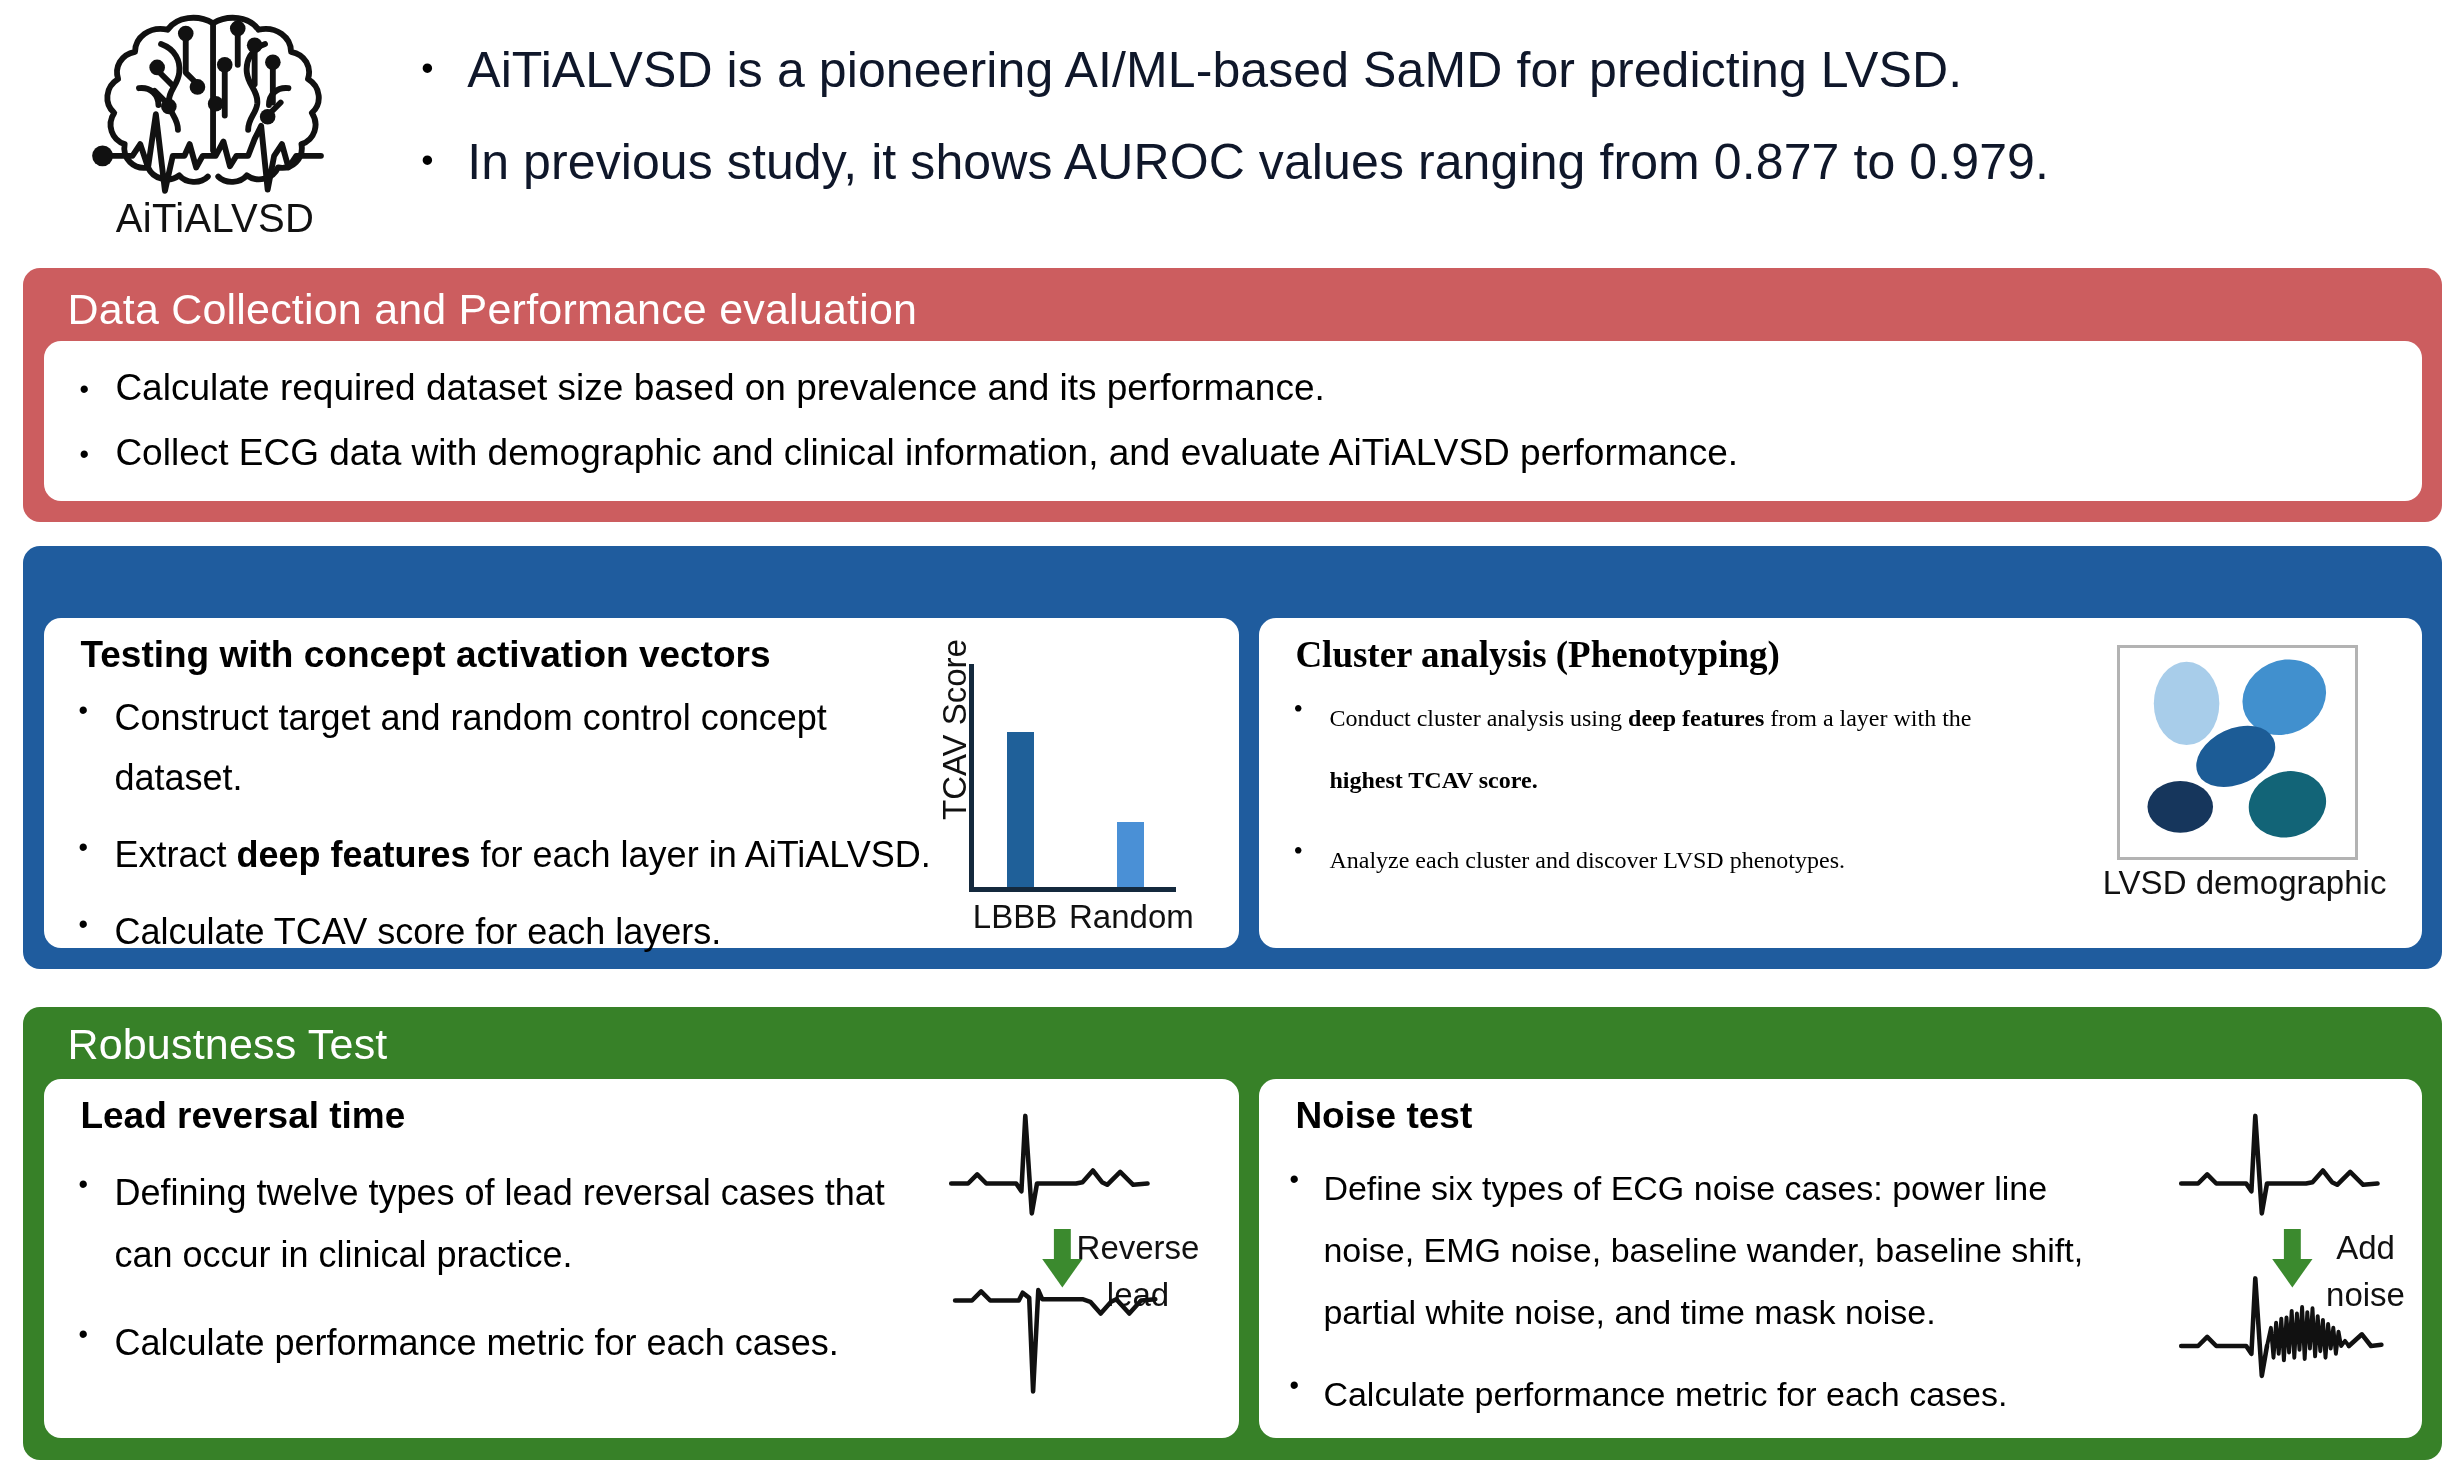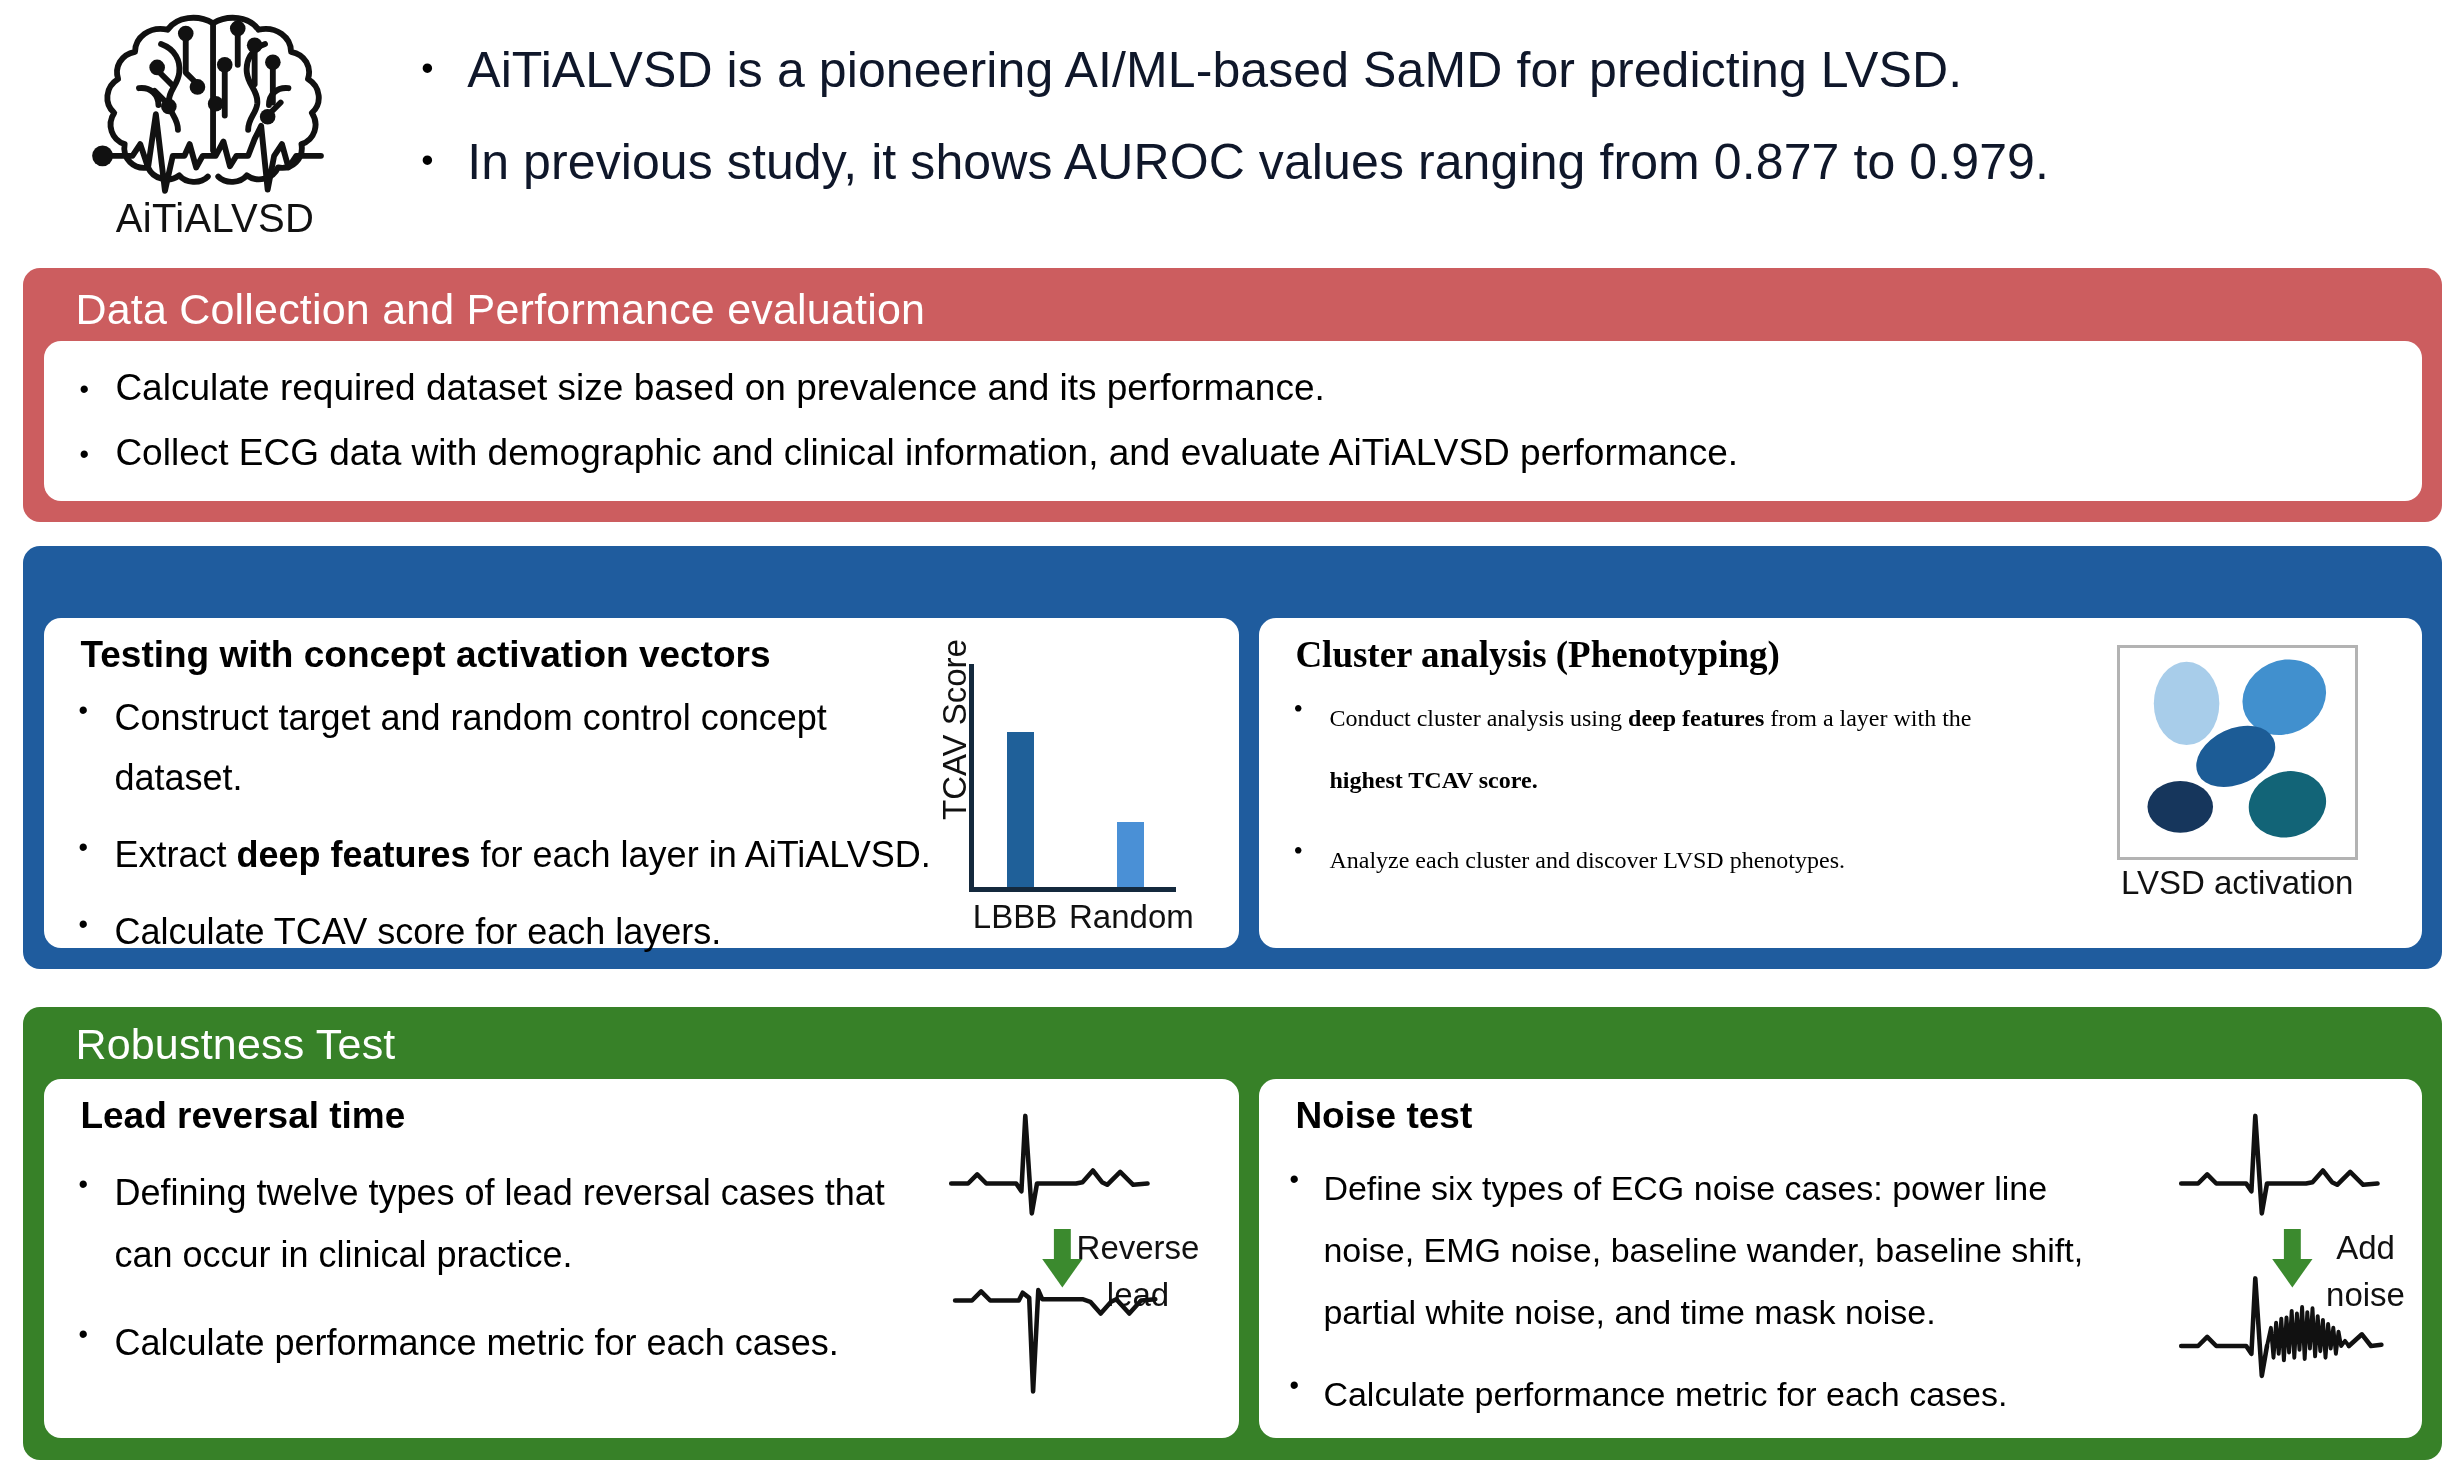--- a/index.html
+++ b/index.html
@@ -20,21 +20,21 @@
 
   .header-bullets{position:absolute;left:416px;top:47px;width:1886px;}
   .hb-row{display:flex;align-items:flex-start;margin-bottom:46px;}
   .hb-dot{width:46px;flex:0 0 46px;font-size:35px;line-height:42px;color:#000;text-align:left;padding-left:5.2px;}
   .hb-text{font-size:50px;line-height:46px;color:#0f172a;letter-spacing:0.1px;}
 
   
   .section{position:absolute;border-radius:17px;box-sizing:border-box;}
   .sec-title{
     position:absolute;left:44px;color:#fff;font-size:43px;line-height:47px;
-    letter-spacing:0.2px;white-space:nowrap;margin-left:8px;
+    letter-spacing:0.2px;white-space:nowrap;
   }
   .panel{
     position:absolute;background:#fff;border-radius:17px;box-sizing:border-box;
   }
 
   
   .sec-red{left:23.4px;top:268px;width:2419px;height:254px;background:#cc5d5f;}
   .sec-red .sec-title{top:18px;}
   .panel-red{left:21px;top:73px;width:2378px;height:160px;}
 
@@ -255,21 +255,21 @@
       <svg width="234" height="208" viewBox="0 0 340 330">
         <g id="ellipse-group">
             <ellipse cx="90" cy="88" rx="52" ry="66" fill="#A8CDEA"></ellipse>
             <ellipse cx="245" cy="78" rx="68" ry="58" fill="#4190CE" transform="rotate(-25 245 78)"></ellipse>
             <ellipse cx="168" cy="172" rx="66" ry="44" fill="#1C5C96" transform="rotate(-25 168 172)"></ellipse>
             <ellipse cx="80" cy="252" rx="52" ry="41" fill="#16365C"></ellipse>
             <ellipse cx="250" cy="248" rx="62" ry="52" fill="#126477" transform="rotate(-15 250 248)"></ellipse>
           </g>
       </svg>
     </div>
-    <div class="cluster-cap">LVSD activation</div>
+    <div class="cluster-cap">LVSD demographic</div>
   </div>
 
   <div class="section sec-green" style="background: rgb(55, 129, 40);">
     <div class="sec-title">Robustness Test</div>
 
     <div class="panel panel-green-l">
       <div class="sub-head">Lead reversal time</div>
 
       <ul class="blist gl-bullets">
         <li>

